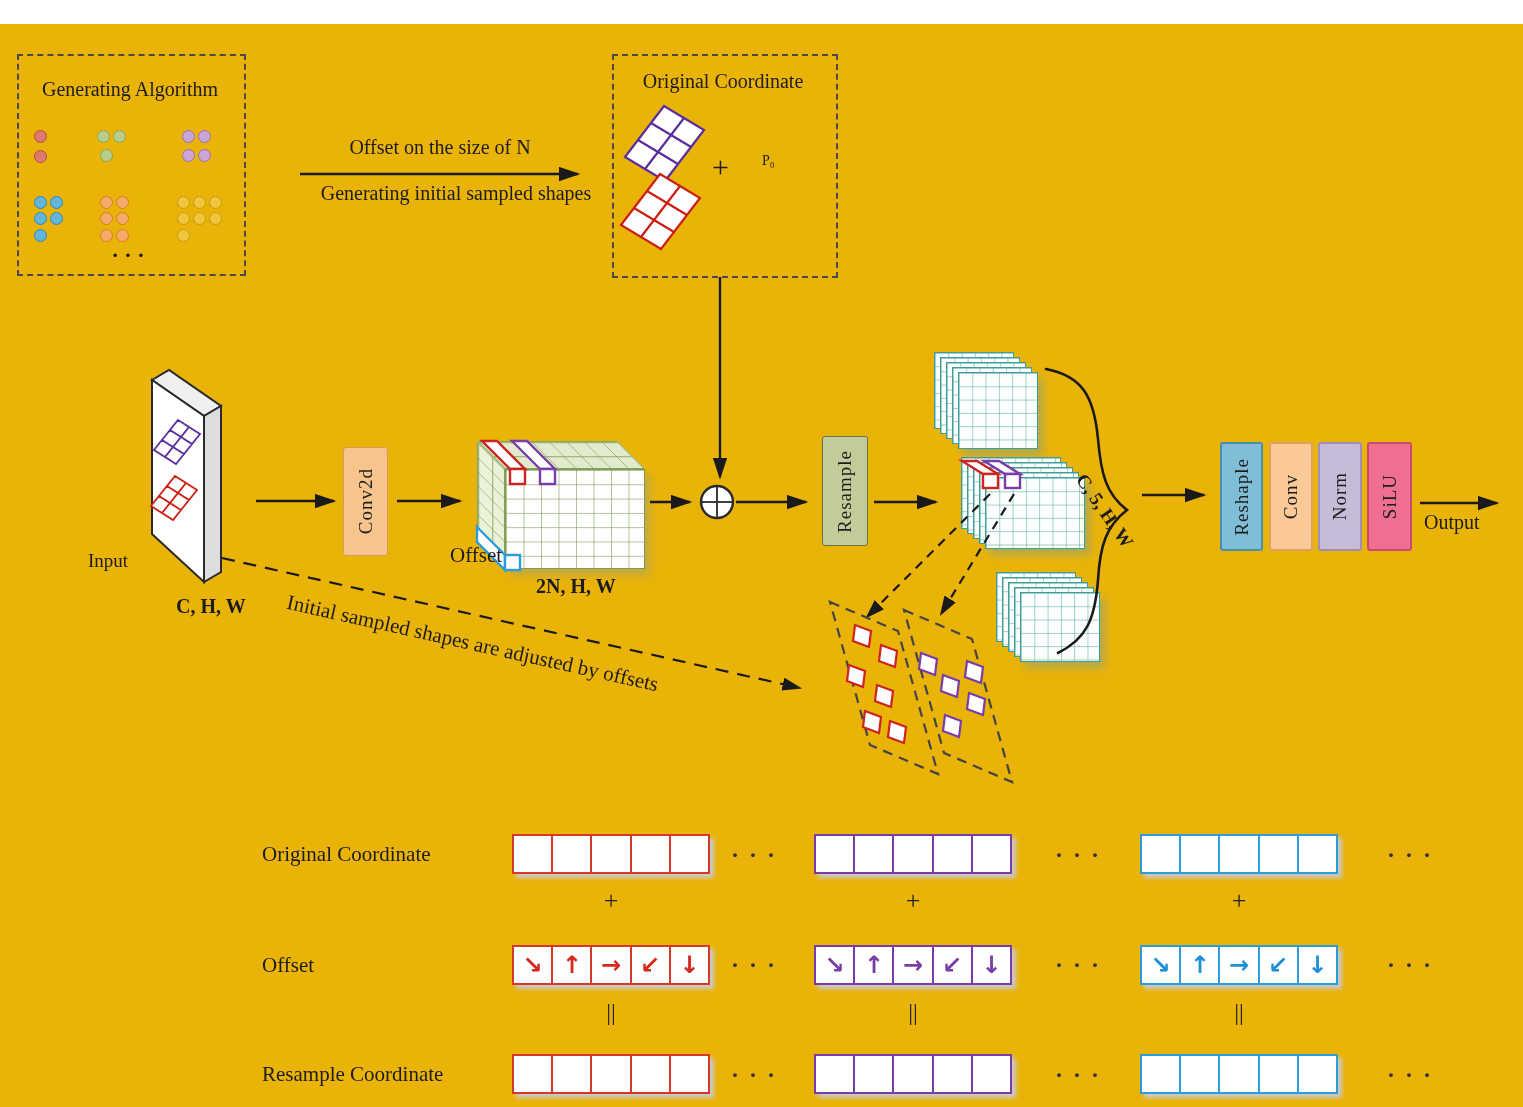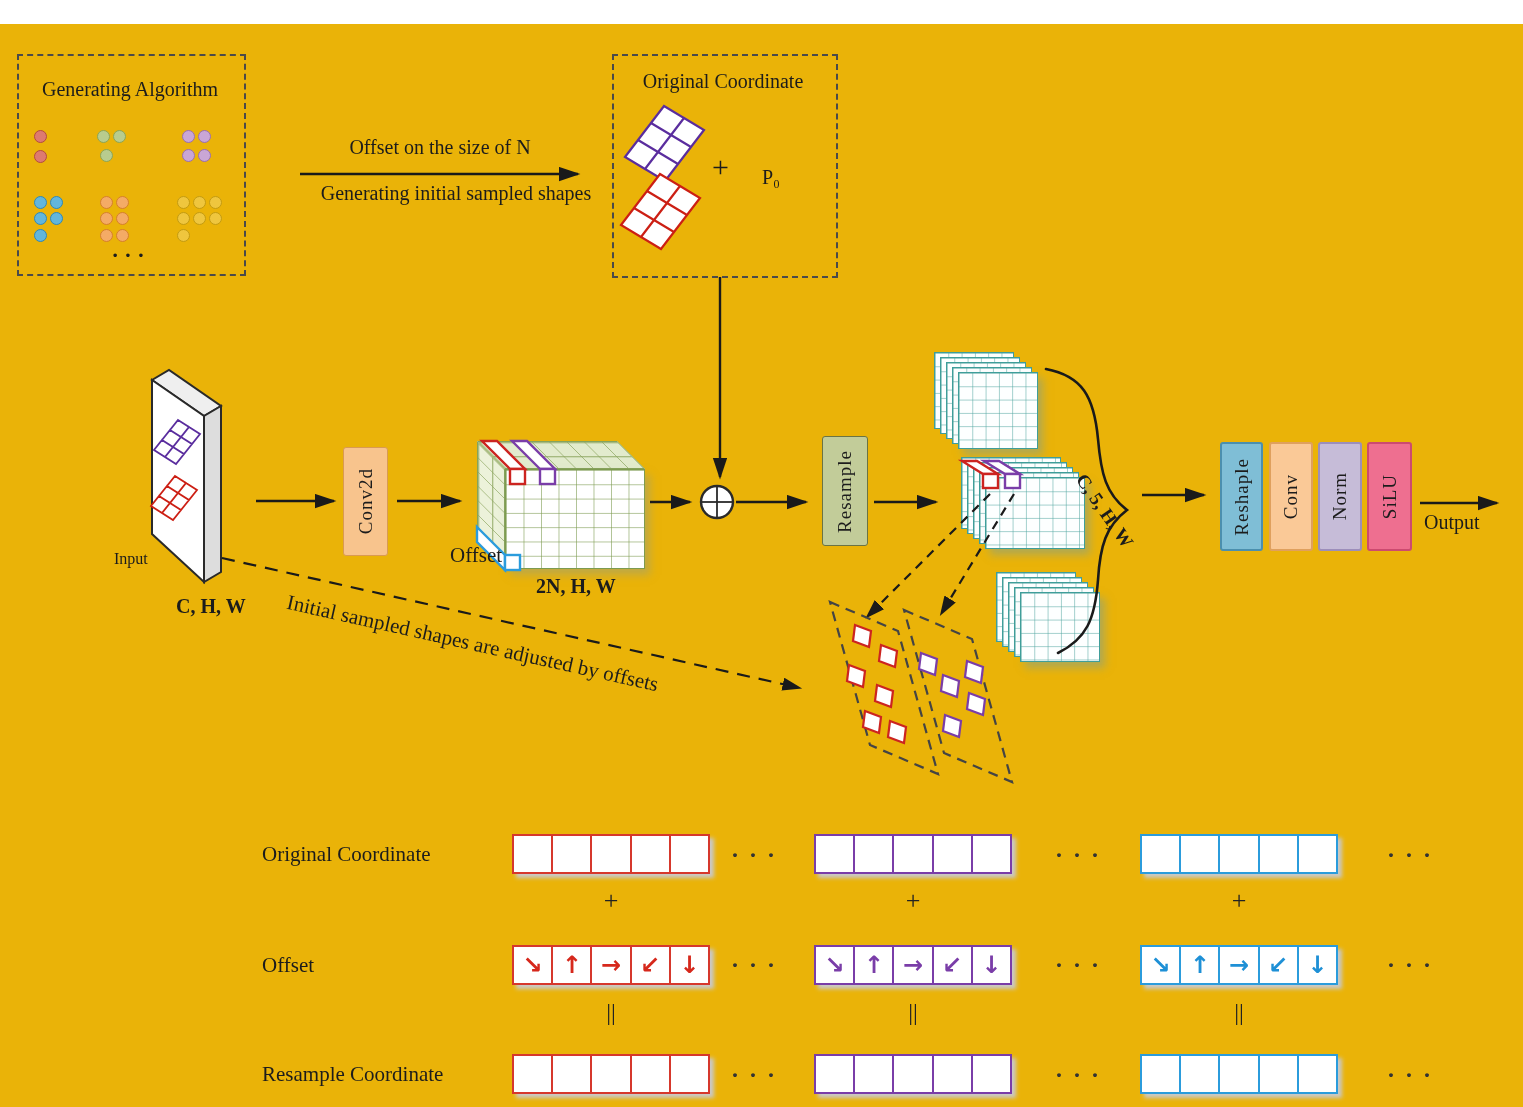--- a/index.html
+++ b/index.html
@@ -227,26 +227,26 @@
       <div class="dot yellow" style="left:177px;top:188px;"></div>
       <div class="dot yellow" style="left:193px;top:188px;"></div>
       <div class="dot yellow" style="left:209px;top:188px;"></div>
       <div class="dot yellow" style="left:177px;top:205px;"></div>
   </div>
   <div class="lbl ctr" style="left:98px;top:218px;width:60px;font-size:22px;font-weight:bold;">· · ·</div>
 
   <div class="dashedbox" style="left:612px;top:30px;width:222px;height:220px;"></div>
   <div class="lbl ctr" style="left:620px;top:46px;width:206px;">Original Coordinate</div>
   <div class="lbl" style="left:712px;top:126px;font-size:30px;">+</div>
-  <div class="lbl" style="left:762px;top:142px;font-size:20px;">P₀</div>
+  <div class="lbl" style="left:762px;top:129px;font-size:14px;">P₀</div>
 
   <div class="lbl ctr" style="left:298px;top:112px;width:284px;">Offset on the size of N</div>
   <div class="lbl ctr" style="left:294px;top:158px;width:324px;">Generating initial sampled shapes</div>
 
-  <div class="lbl" style="left:114px;top:526px;font-size:16px;text-align:center;">Input</div>
+  <div class="lbl" style="left:88px;top:526px;font-size:19px;text-align:center;">Input</div>
   <div class="lbl bold" style="left:176px;top:571px;">C, H, W</div>
 
   <div class="vbox conv2d" style="left:343px;top:423px;width:45px;height:109px;">
     <span>Conv2d</span>
   </div>
 
   <div class="lbl" style="left:450px;top:519px;font-size:21px;">Offset</div>
   <div class="lbl bold" style="left:536px;top:551px;">2N, H, W</div>
 
   <div class="vbox resample" style="left:822px;top:412px;width:46px;height:110px;">

